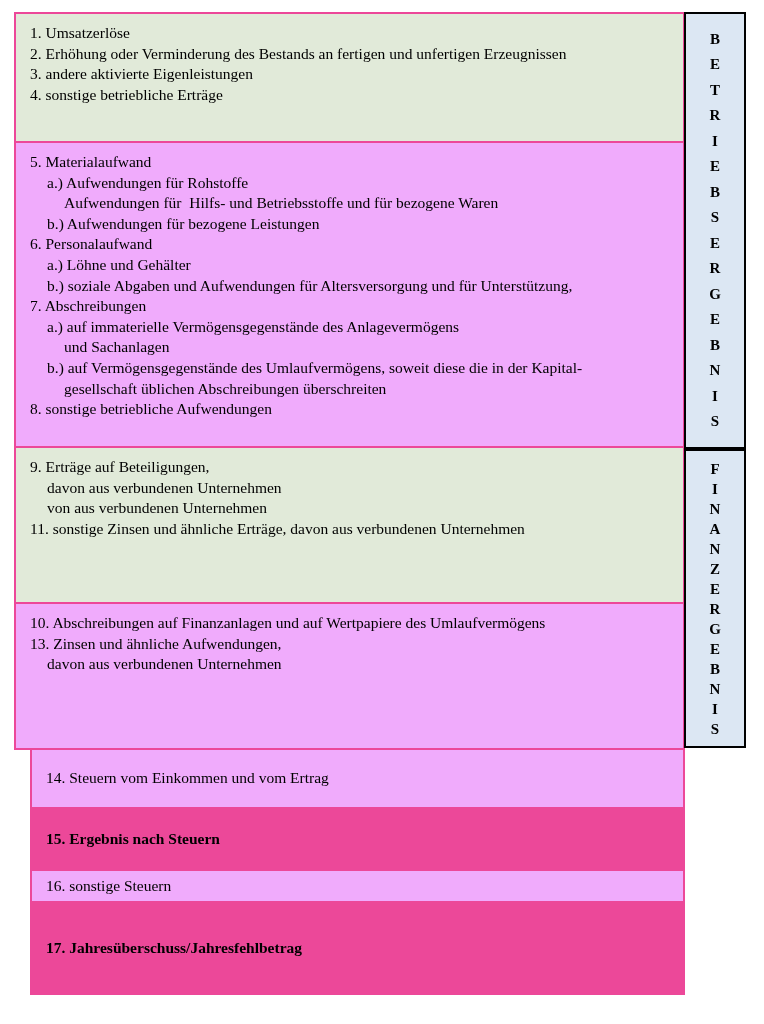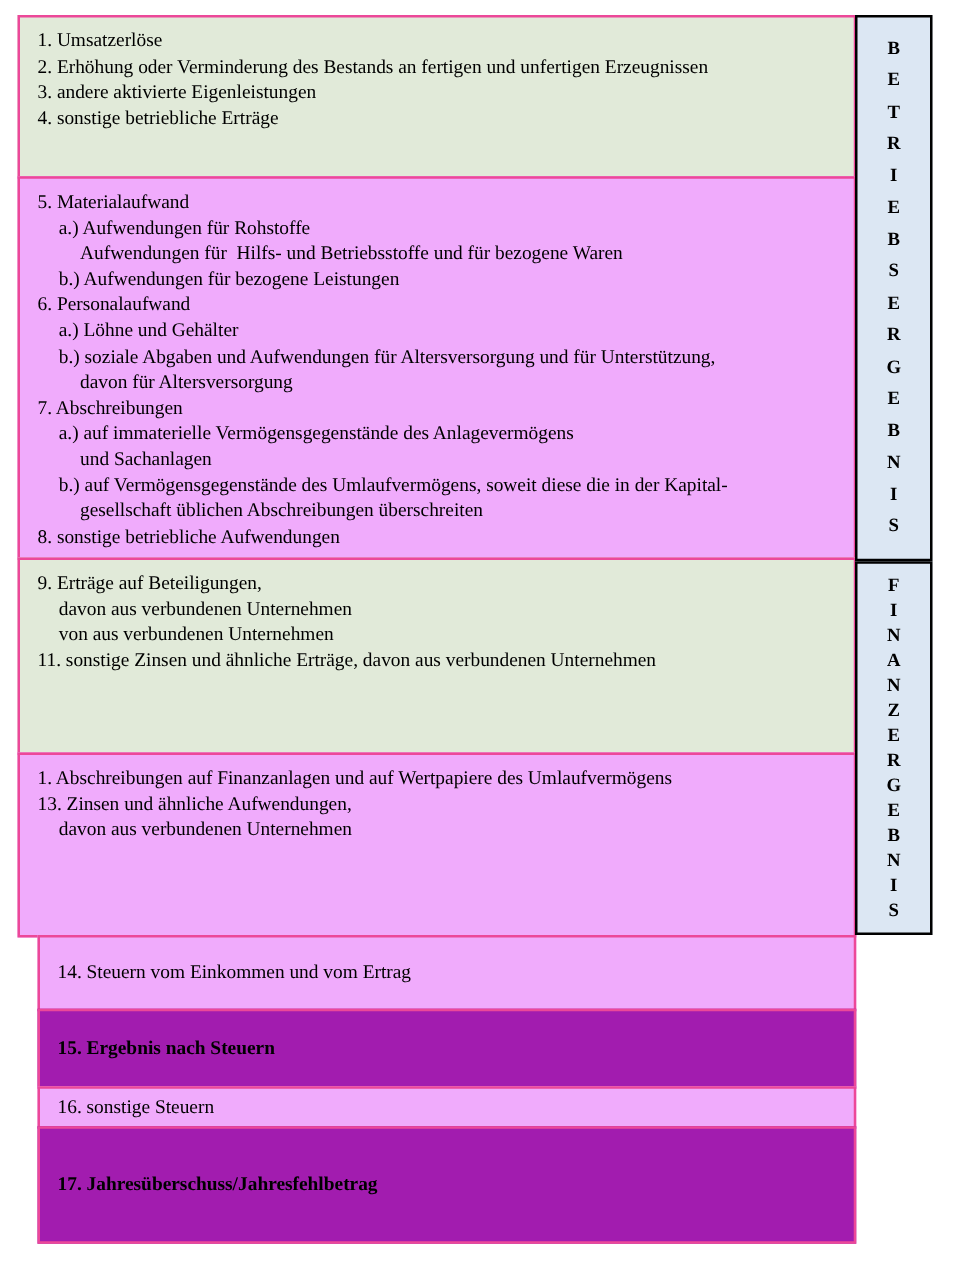--- a/index.html
+++ b/index.html
@@ -37,21 +37,21 @@
     border: 2px solid #ec4899;
     margin-top: -2px;
     padding: 9px 10px 9px 14px;
     font-size: 15.5px;
     line-height: 20.6px;
   }
   .block:first-child { margin-top: 0; }
 
   .block.green { background: #e1ead9; }
   .block.gray  { background: #f0abfc; }
-  .block.blue  { background: #a21caf; }
+  .block.blue  { background: #ec4899; }
 
   .line {
     white-space: pre;
     font-size: 15.5px;
     line-height: 20.6px;
   }
   .line.bold { font-weight: bold; }
 
   
   .ind0 { padding-left: 0px; }
@@ -123,40 +123,39 @@
       </div>
       <div class="block gray h-b2">
         <div>
           <div class="line ind0">5. Materialaufwand</div>
           <div class="line ind1">a.) Aufwendungen für Rohstoffe</div>
           <div class="line ind2">Aufwendungen für  Hilfs- und Betriebsstoffe und für bezogene Waren</div>
           <div class="line ind1">b.) Aufwendungen für bezogene Leistungen</div>
           <div class="line ind0">6. Personalaufwand</div>
           <div class="line ind1">a.) Löhne und Gehälter</div>
           <div class="line ind1">b.) soziale Abgaben und Aufwendungen für Altersversorgung und für Unterstützung,</div>
-          <div class="line ind2">davon für Altersversorgung</div>
           <div class="line ind0">7. Abschreibungen</div>
           <div class="line ind1">a.) auf immaterielle Vermögensgegenstände des Anlagevermögens</div>
           <div class="line ind2">und Sachanlagen</div>
           <div class="line ind1">b.) auf Vermögensgegenstände des Umlaufvermögens, soweit diese die in der Kapital-</div>
           <div class="line ind2">gesellschaft üblichen Abschreibungen überschreiten</div>
           <div class="line ind0">8. sonstige betriebliche Aufwendungen</div>
         </div>
       </div>
       <div class="block green h-b3">
         <div>
           <div class="line ind0">9. Erträge auf Beteiligungen,</div>
           <div class="line ind1">davon aus verbundenen Unternehmen</div>
           <div class="line ind1">von aus verbundenen Unternehmen</div>
           <div class="line ind0">11. sonstige Zinsen und ähnliche Erträge, davon aus verbundenen Unternehmen</div>
         </div>
       </div>
       <div class="block gray h-b4">
         <div>
-          <div class="line ind0">1. Abschreibungen auf Finanzanlagen und auf Wertpapiere des Umlaufvermögens</div>
+          <div class="line ind0">10. Abschreibungen auf Finanzanlagen und auf Wertpapiere des Umlaufvermögens</div>
           <div class="line ind0">13. Zinsen und ähnliche Aufwendungen,</div>
           <div class="line ind1">davon aus verbundenen Unternehmen</div>
         </div>
       </div>
       <div class="block gray h-b5">
         <div>
           <div class="line ind0">14. Steuern vom Einkommen und vom Ertrag</div>
         </div>
       </div>
       <div class="block blue h-b6">

